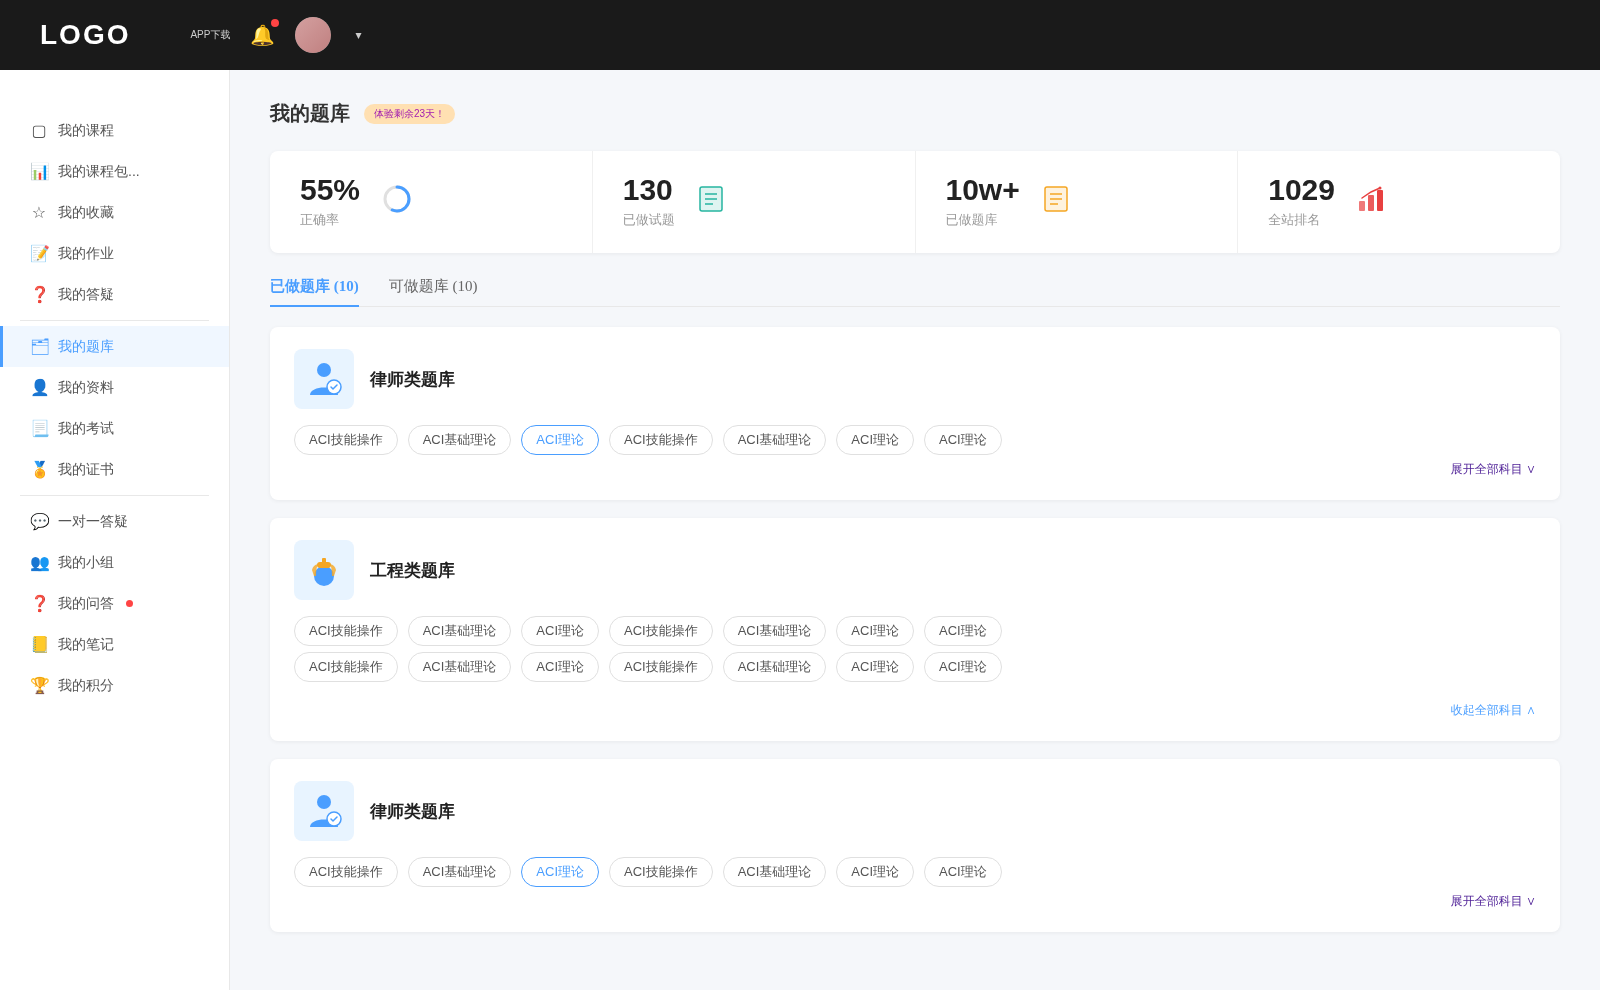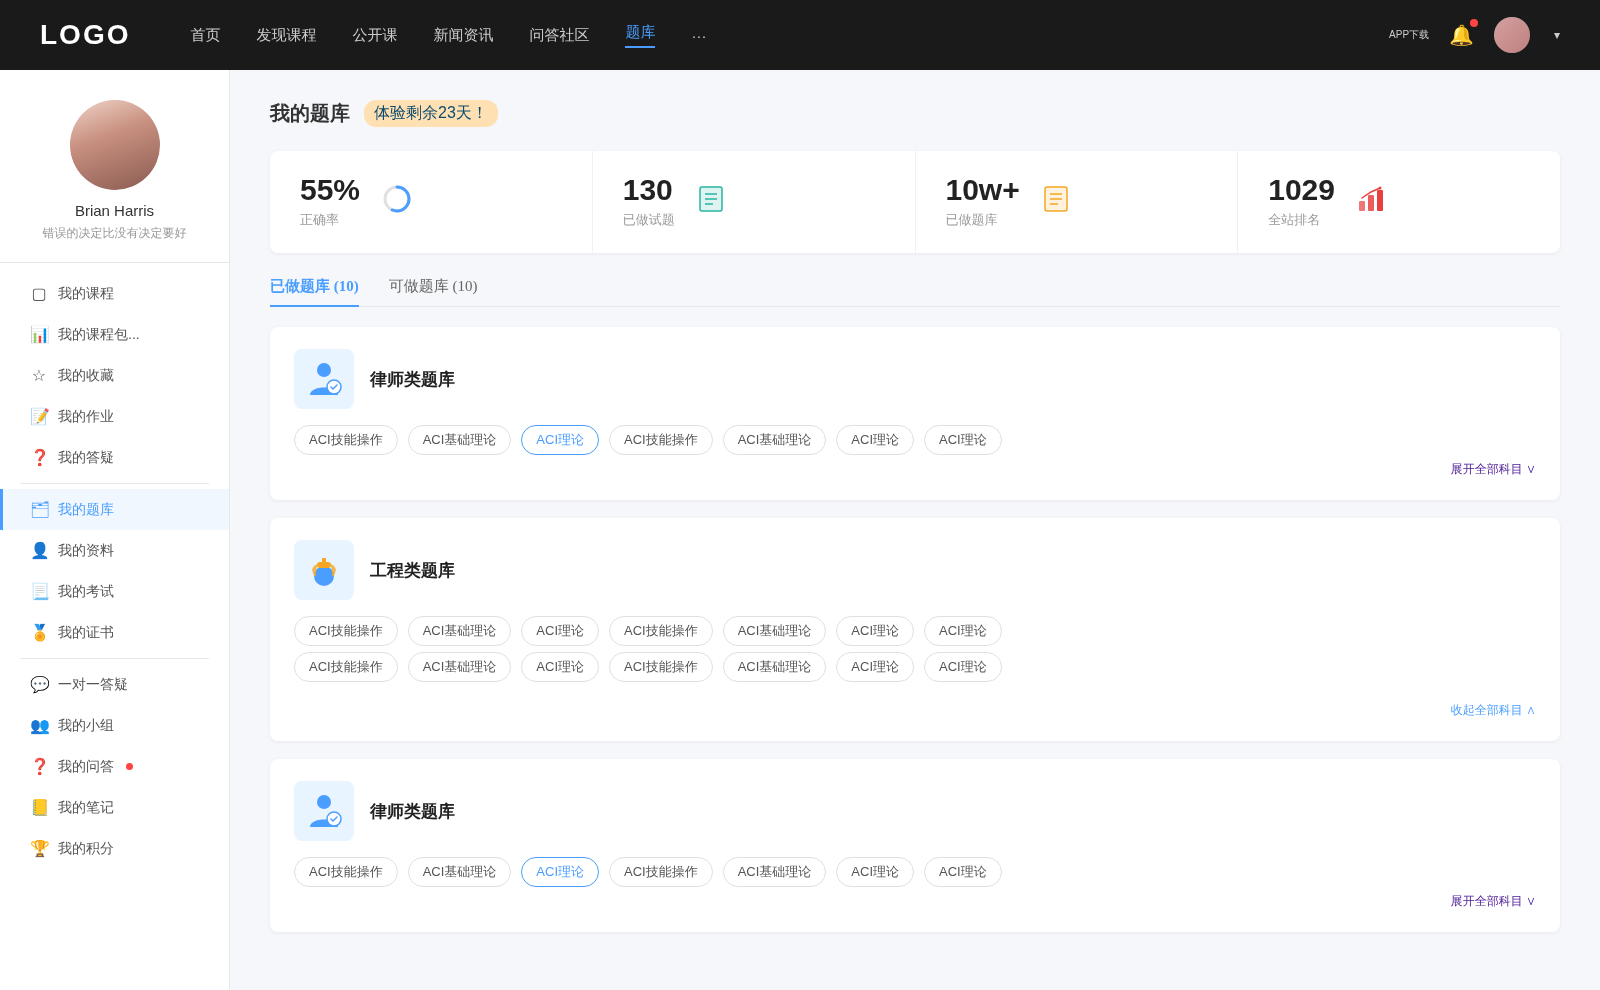--- a/index.html
+++ b/index.html
@@ -195,22 +195,22 @@
       gap: 14px;
       margin-bottom: 24px;
     }
     .page-title {
       font-size: 20px;
       font-weight: 600;
       color: #333;
     }
     .trial-badge {
       background: #ffe0b2;
-      color: #0c4a6e;
-      font-size: 16px;
+      color: #a21caf;
+      font-size: 10px;
       padding: 3px 10px;
       border-radius: 12px;
       font-weight: 500;
     }
 
     
     .stats-row {
       display: flex;
       background: white;
       border-radius: 8px;
@@ -340,52 +340,36 @@
       color: #4a9eff;
       cursor: pointer;
       margin-top: 20px;
     }
   </style>
 </head>
 <body>
 
 <nav class="navbar">
   <div class="navbar-logo">LOGO</div>
-  <div class="navbar-nav">
-    <a>首页</a>
-    <a>发现课程</a>
-    <a>公开课</a>
-    <a>新闻资讯</a>
-    <a>问答社区</a>
-    <a class="active">题库</a>
-    <a>···</a>
-  </div>
   <div class="navbar-right">
     <span class="nav-app-download">APP下载</span>
     <div class="nav-bell">
       <span class="bell-icon">🔔</span>
       <div class="bell-badge"></div>
     </div>
     <div class="nav-avatar">
       <div class="nav-avatar-img"></div>
     </div>
     <span class="nav-dropdown-arrow">▾</span>
   </div>
 </nav>
 
 <div class="main-container">
 
   <aside class="sidebar">
-    <div class="sidebar-profile">
-      <div class="sidebar-avatar">
-        <div class="sidebar-avatar-img"></div>
-      </div>
-      <div class="sidebar-name">Brian Harris</div>
-      <div class="sidebar-motto">错误的决定比没有决定要好</div>
-    </div>
     <div class="sidebar-menu">
       <div class="sidebar-item">
         <span class="menu-icon">▢</span>
         <span>我的课程</span>
       </div>
       <div class="sidebar-item">
         <span class="menu-icon">📊</span>
         <span>我的课程包...</span>
       </div>
       <div class="sidebar-item">

